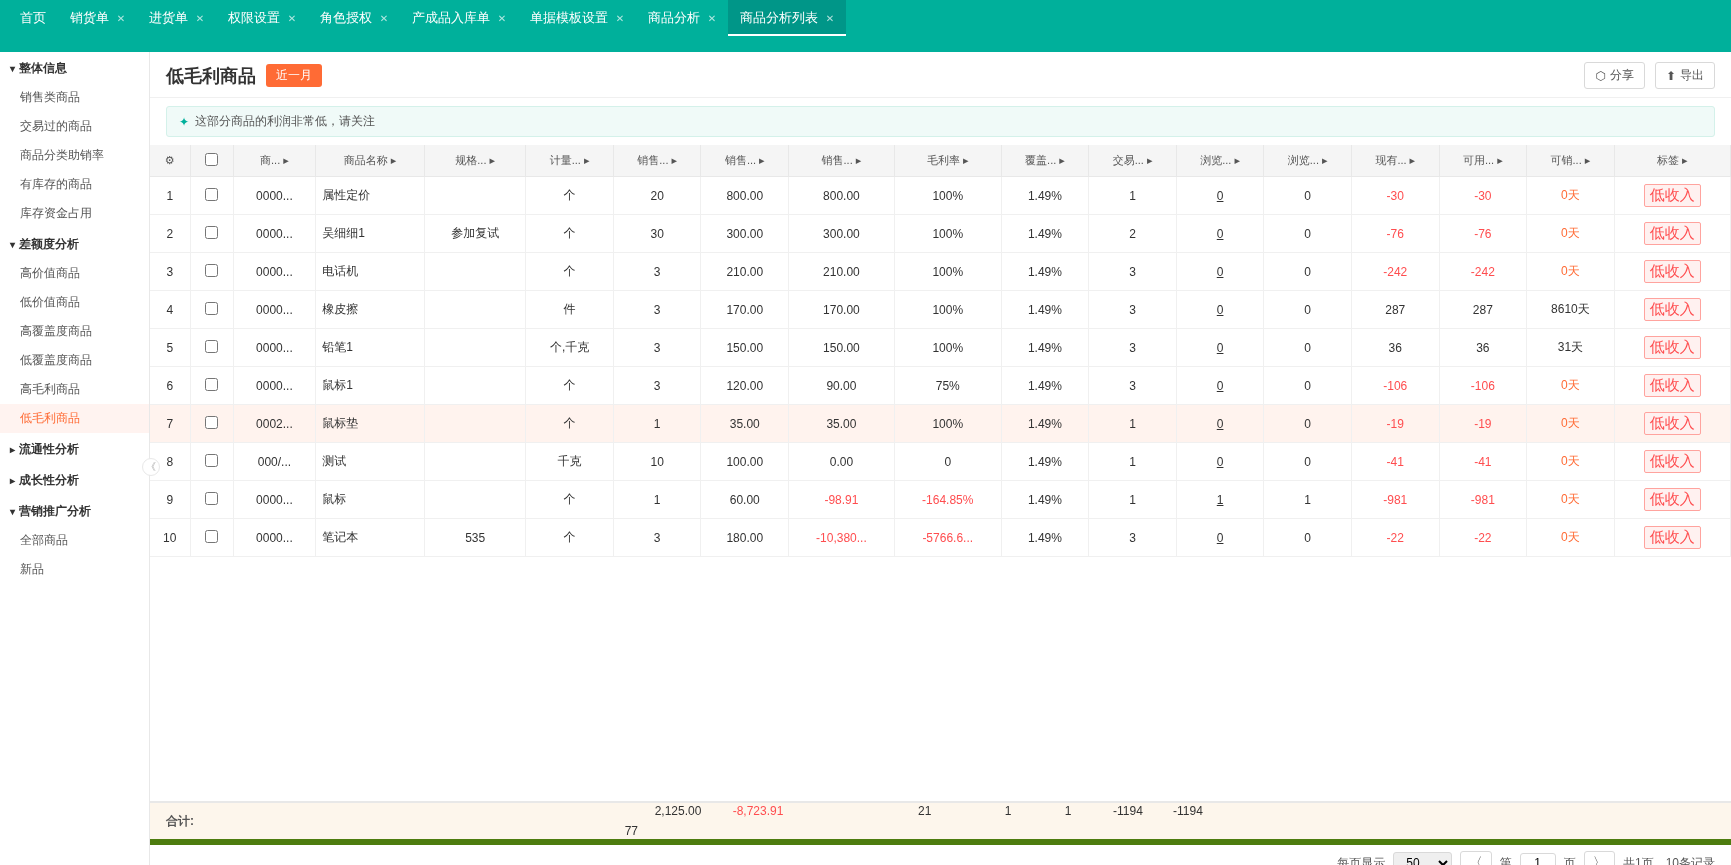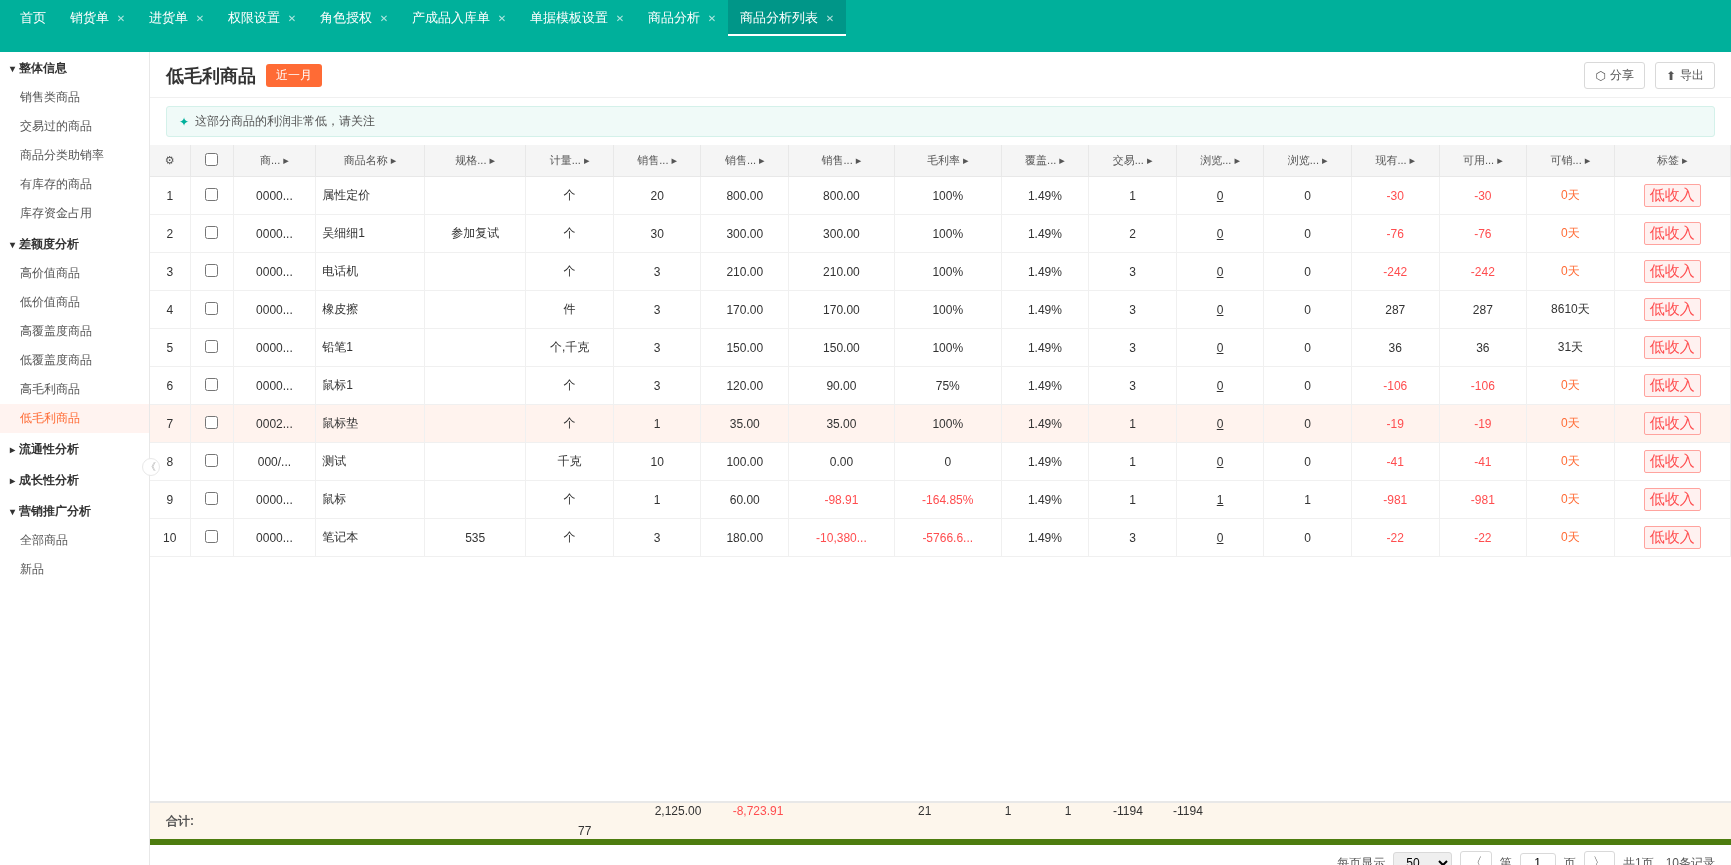--- a/index.html
+++ b/index.html
@@ -397,21 +397,21 @@
 
     <div class="table-footer">
       <span class="footer-label">合计:</span>
       <div class="footer-cells">
         <span style="min-width:40px;"></span>
         <span style="min-width:24px;"></span>
         <span style="min-width:60px;"></span>
         <span style="min-width:120px;"></span>
         <span style="min-width:60px;"></span>
         <span style="min-width:60px;"></span>
-        <span style="min-width:60px;text-align:left;margin-top:20px;">77</span>
+        <span style="min-width:60px;text-align:right;margin-top:20px;">77</span>
         <span style="min-width:80px;text-align:center;">2,125.00</span>
         <span style="min-width:80px;text-align:center;" class="red-text">-8,723.91</span>
         <span style="min-width:60px;"></span>
         <span style="min-width:60px;"></span>
         <span style="min-width:60px;text-align:left;">21</span>
         <span style="min-width:60px;text-align:center;">1</span>
         <span style="min-width:60px;text-align:center;">1</span>
         <span style="min-width:60px;text-align:center;">-1194</span>
         <span style="min-width:60px;text-align:center;">-1194</span>
       </div>

